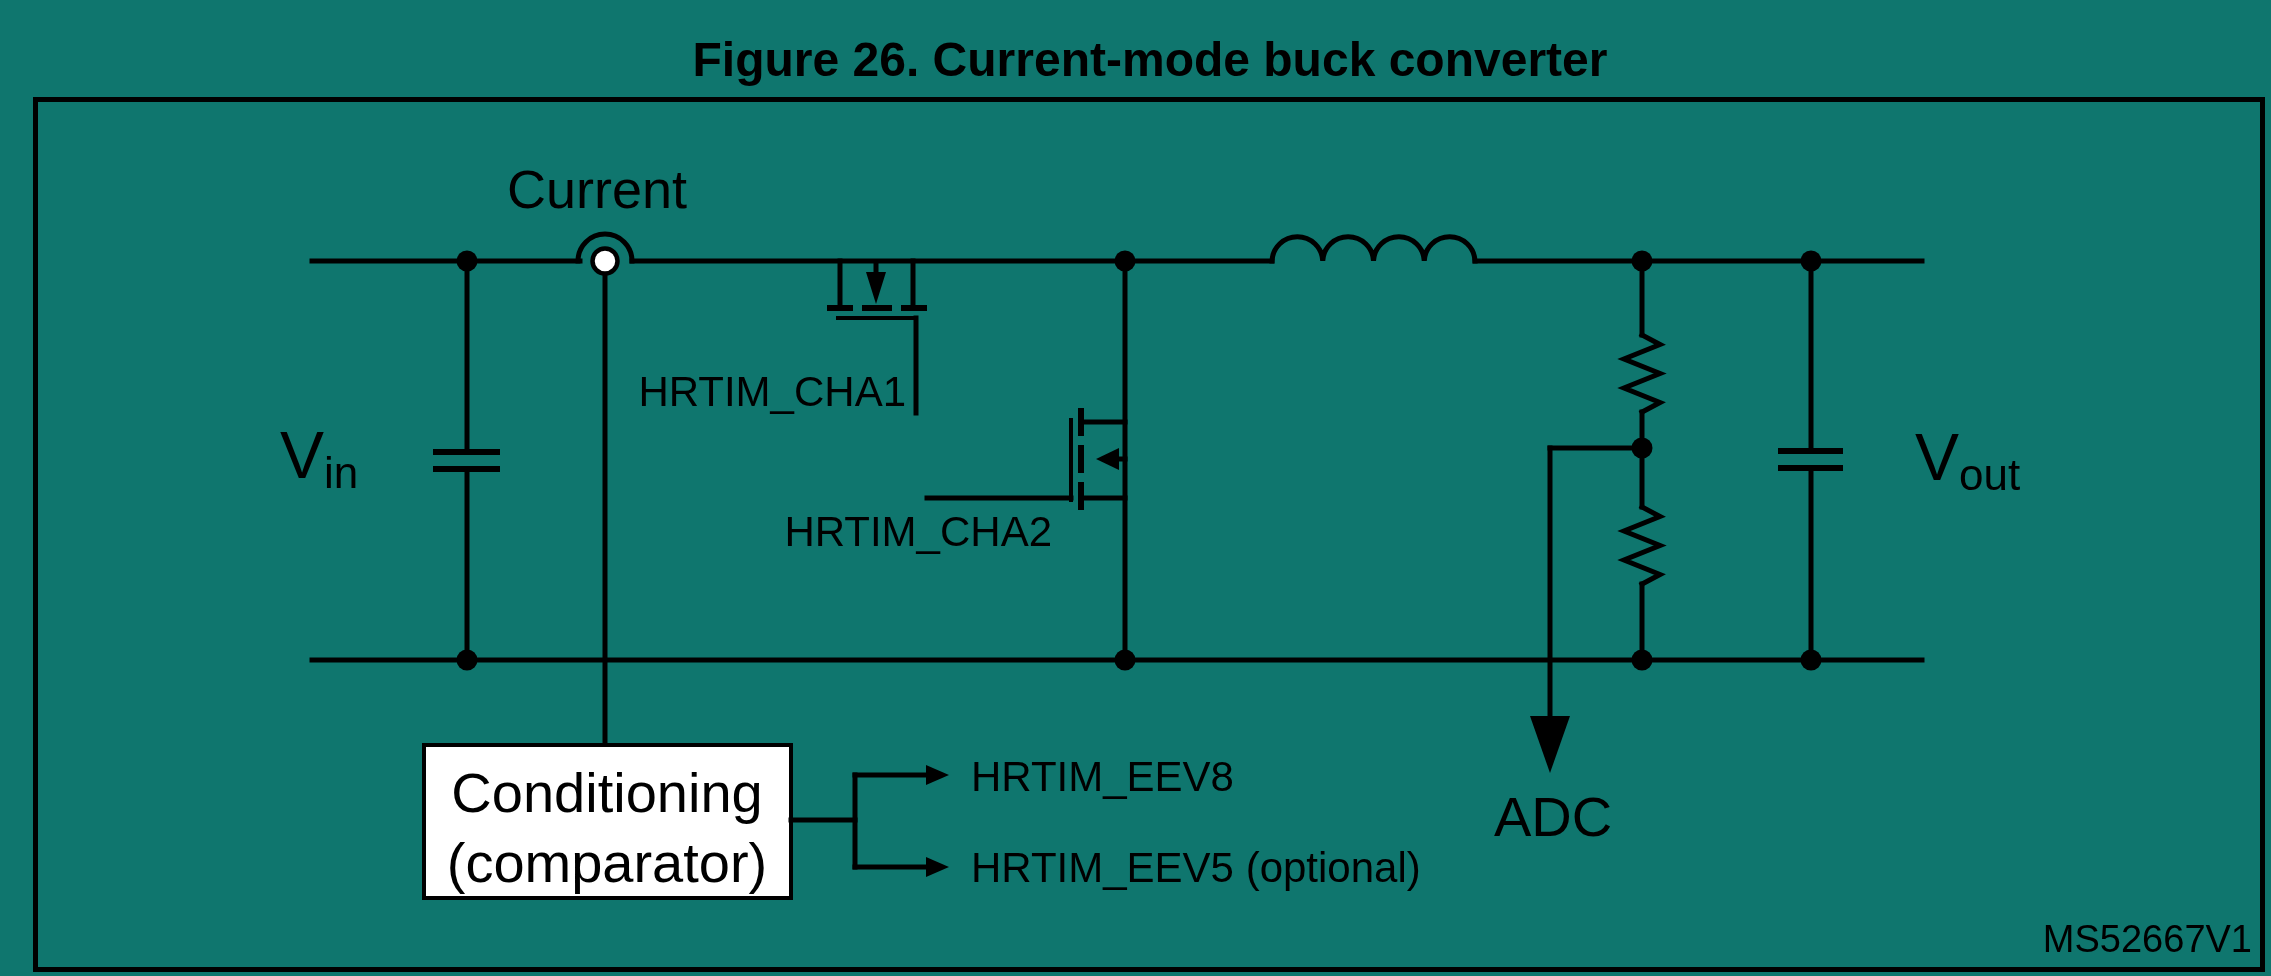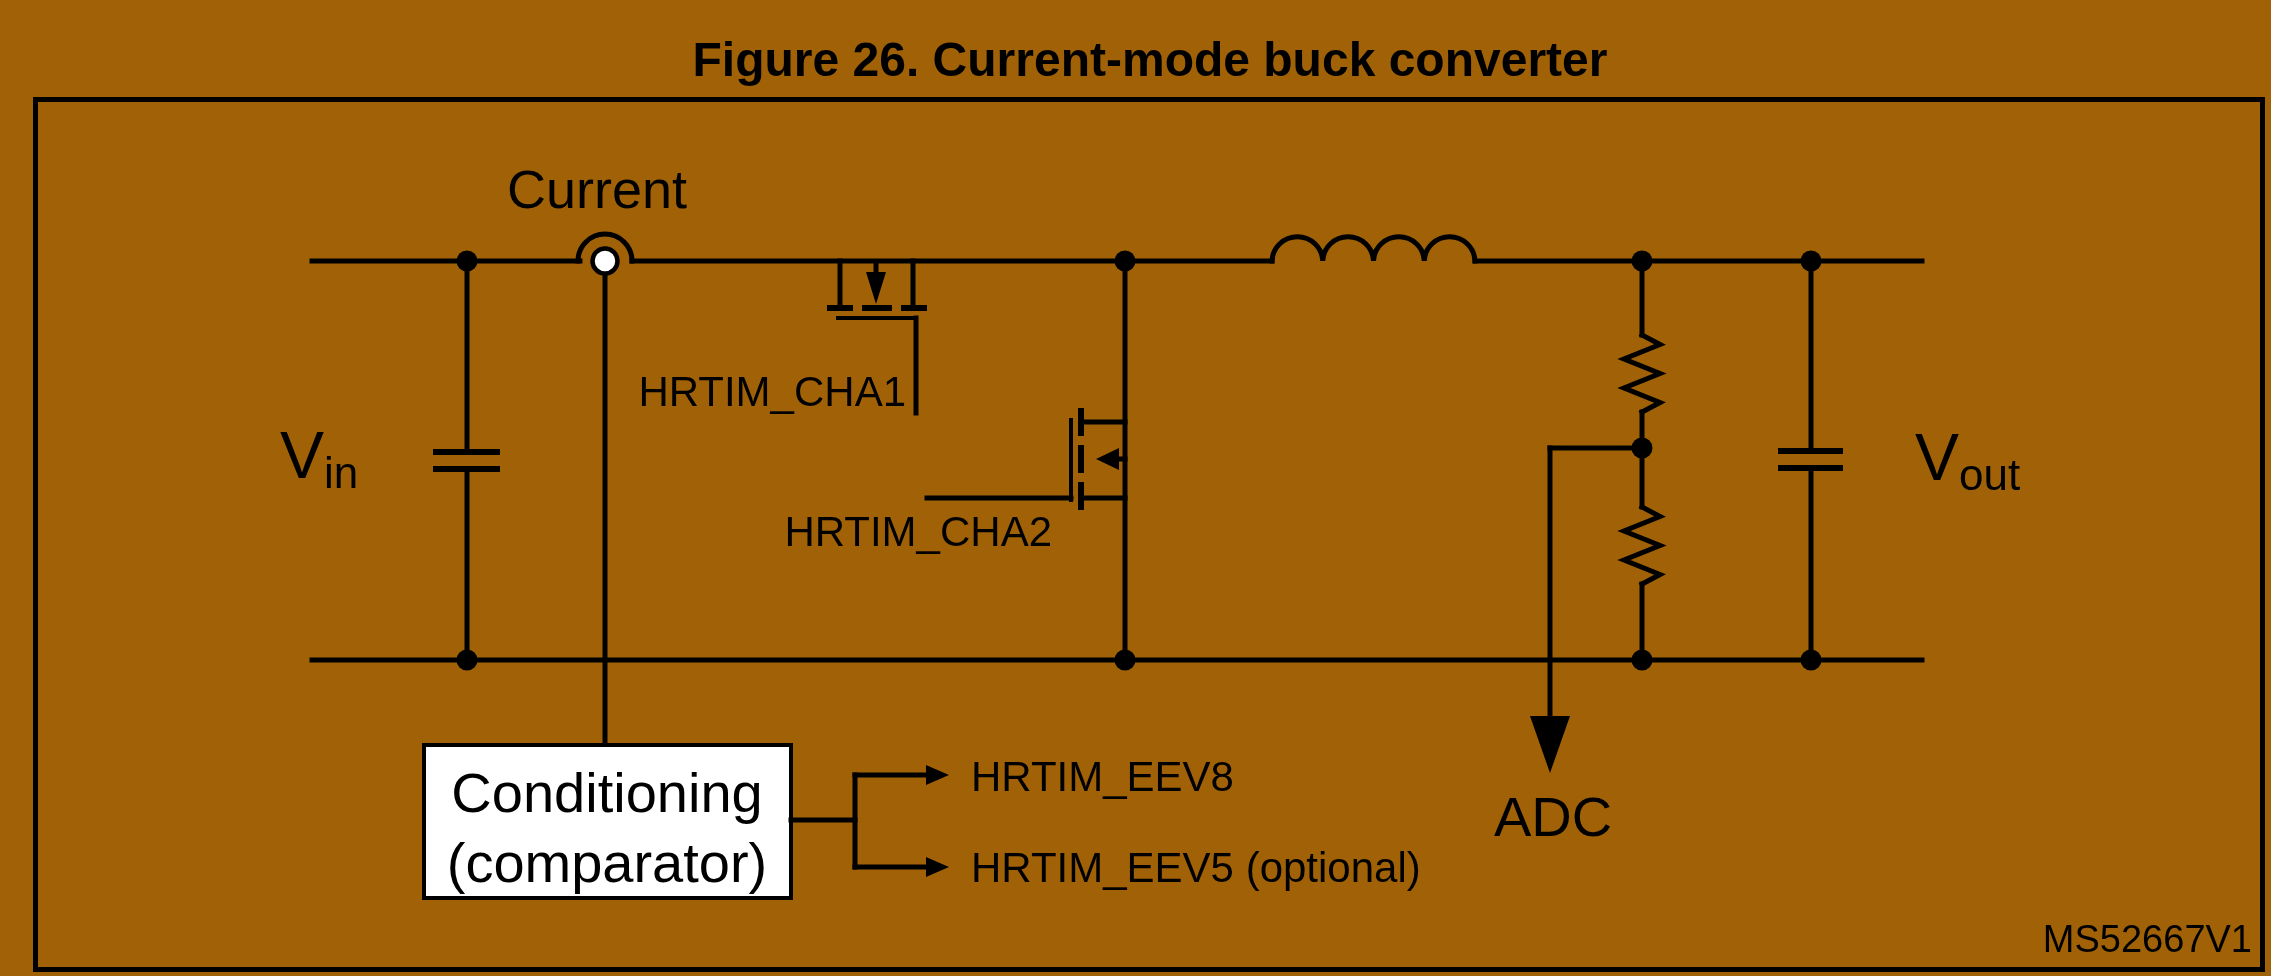--- a/index.html
+++ b/index.html
@@ -1,19 +1,19 @@
 <!DOCTYPE html>
 <html><head>
 <meta charset="utf-8">
 <style>
   html,body{margin:0;padding:0;background:#ffffff;}
   .canvas{
     position:relative;
     width:2271px;height:976px;
-    background:#a16207;
+    background:#0f766e;
     font-family:"Liberation Sans", sans-serif;
     overflow:hidden;
   }
   svg{position:absolute;left:0;top:0;}
   .wire{stroke:#000;stroke-width:5;fill:none;stroke-linecap:square;}
   .thin{stroke:#000;stroke-width:4;fill:none;stroke-linecap:square;}
   .plate{stroke:#000;stroke-width:6;fill:none;stroke-linecap:butt;}
   .capplate{stroke:#000;stroke-width:6;fill:none;stroke-linecap:butt;}
   .solid{fill:#000;stroke:none;}
   .frame{stroke:#000;stroke-width:5;fill:none;}

